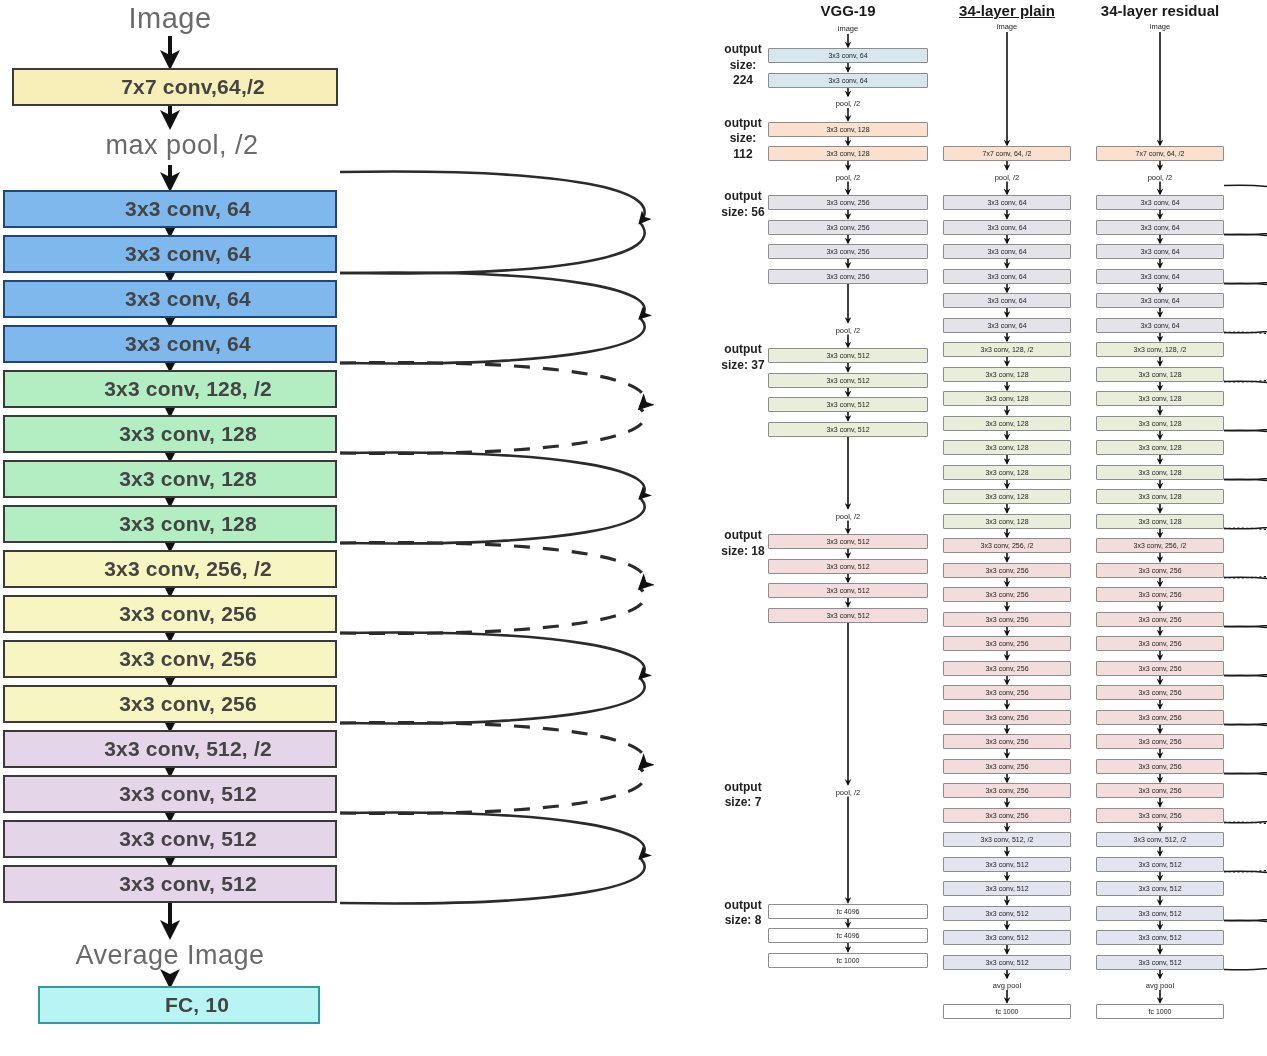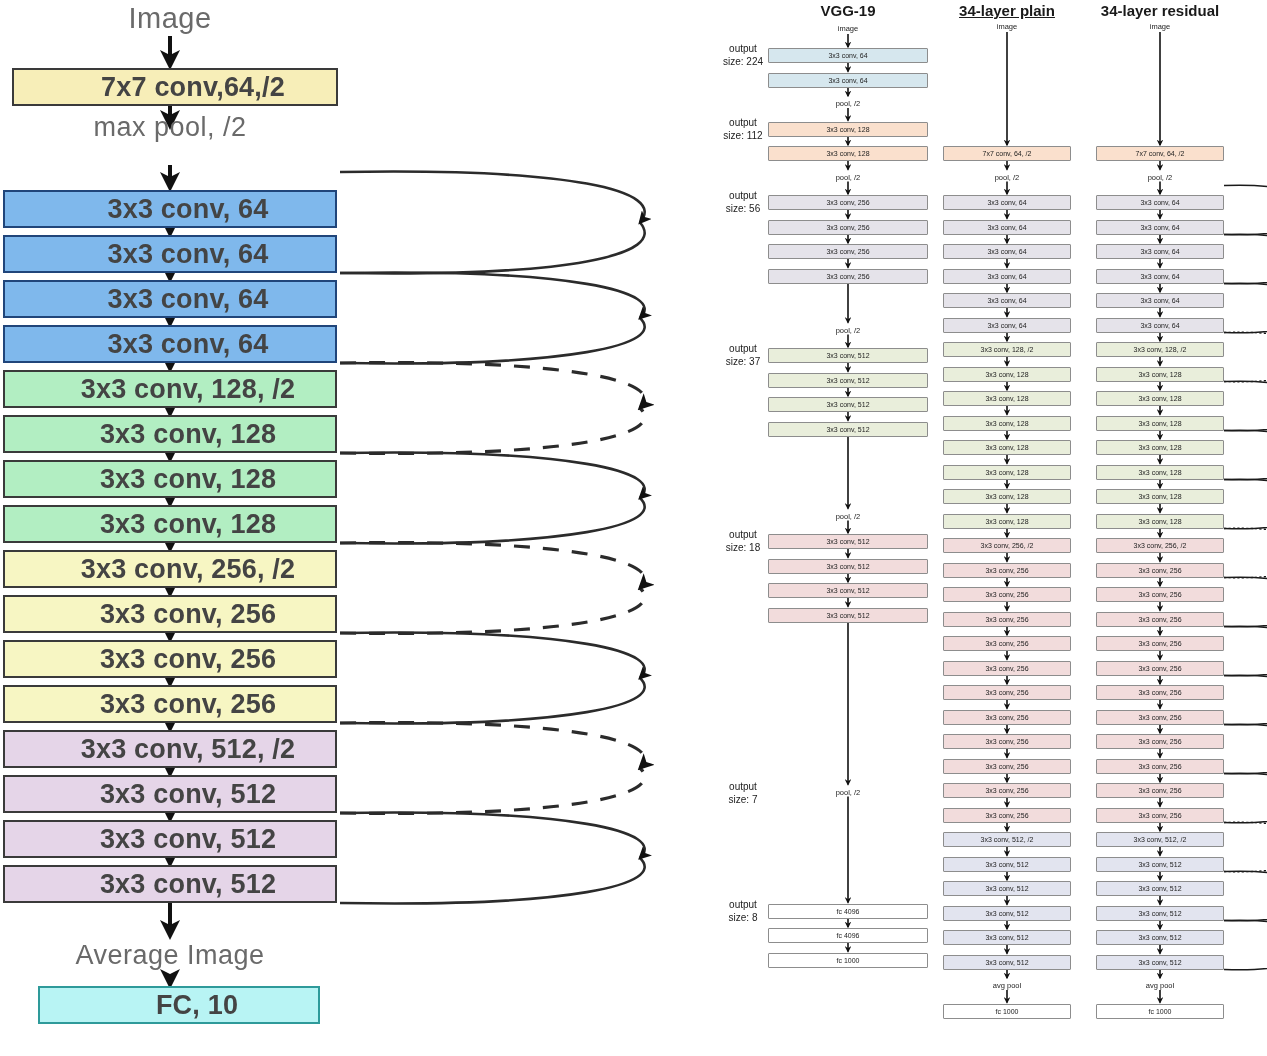--- a/index.html
+++ b/index.html
@@ -5,43 +5,43 @@
   html,body{margin:0;padding:0;background:#fff;}
   body{width:1267px;height:1056px;position:relative;overflow:hidden;
        font-family:"Liberation Sans",sans-serif;color:#333;}
 
   
   #left-diagram{position:absolute;left:0;top:0;width:680px;height:1056px;}
 
   .lbox{position:absolute;left:3px;width:334px;height:38px;
         border:2px solid #3a3a3a;box-sizing:border-box;
         display:flex;align-items:center;justify-content:center;
-        font-size:27px;font-weight:bold;color:#444;letter-spacing:.2px;padding-left:36px;}
+        font-size:21px;font-weight:bold;color:#444;letter-spacing:.2px;padding-left:36px;}
   .lbox.c64   {background:#7fb8ec;border-color:#20457a;}
   .lbox.c128  {background:#b2eec2;border-color:#3a3a3a;}
   .lbox.c256  {background:#f7f6c3;border-color:#3a3a3a;}
   .lbox.c512  {background:#e5d5e8;border-color:#3a3a3a;}
   .lbox.c7x7  {background:#f7eeb8;border-color:#3a3a3a;left:12px;width:326px;}
   .lbox.cfc   {background:#b8f4f4;border-color:#2e9a9a;left:38px;width:282px;}
 
   .ltext{position:absolute;left:0;width:340px;text-align:center;
          font-size:27px;color:#6a6a6a;letter-spacing:.5px;}
 
   
   #right-panel{position:absolute;left:700px;top:0;width:567px;height:1056px;}
   .col-title{position:absolute;font-size:15px;font-weight:bold;color:#1a1a1a;
              text-align:center;white-space:nowrap;}
   .rbox{position:absolute;height:15px;box-sizing:border-box;
         border:1px solid #8d8d8d;background:#fff;border-radius:1px;
         display:flex;align-items:center;justify-content:center;
         font-size:7px;color:#222;white-space:nowrap;overflow:hidden;}
   .rlabel{position:absolute;font-size:7.5px;color:#222;text-align:center;
           white-space:nowrap;line-height:1.25;}
-  .osize{position:absolute;font-size:10px;color:#222;text-align:center;
-         line-height:1.3;width:46px;font-weight:normal;}
+  .osize{position:absolute;font-size:12px;color:#222;text-align:center;
+         line-height:1.3;width:46px;font-weight:bold;}
 
   svg.overlay{position:absolute;left:0;top:0;pointer-events:none;}
 </style>
 </head>
 <body>
 
 <div id="left-diagram">
   <svg class="overlay" id="left-svg" width="680" height="1056">
     <defs>
       <marker id="ar-l" viewBox="0 0 10 10" refX="8" refY="5" markerWidth="5" markerHeight="5" orient="auto-start-reverse">
@@ -81,21 +81,21 @@
       <path fill="none" stroke="#2b2b2b" stroke-width="2.6" d="M 340 723 C 570 727, 668 705, 640 678"></path>
       <path fill="none" stroke="#2b2b2b" stroke-width="2.6" d="M 340 633 C 570 629, 668 651, 640 678" marker-end="url(#ar-l)"></path>
       <path fill="none" stroke="#2b2b2b" stroke-width="3.2" stroke-dasharray="16,13" d="M 340 813 C 570 817, 668 795, 640 768"></path>
       <path fill="none" stroke="#2b2b2b" stroke-width="3.2" stroke-dasharray="16,13" d="M 340 723 C 570 719, 668 741, 640 768" marker-end="url(#ar-l)"></path>
       <path fill="none" stroke="#2b2b2b" stroke-width="2.6" d="M 340 903 C 570 907, 668 885, 640 858"></path>
       <path fill="none" stroke="#2b2b2b" stroke-width="2.6" d="M 340 813 C 570 809, 668 831, 640 858" marker-end="url(#ar-l)"></path>
     </svg>
   <div id="left-nodes">
       <div class="ltext" style="top: 2px; font-size: 29px;">Image</div>
       <div class="lbox c7x7" style="top: 68px;">7x7 conv,64,/2</div>
-      <div class="ltext" style="top: 112px;">max pool, /2</div>
+      <div class="ltext" style="top: 130px; margin-left: 12px;">max pool, /2</div>
       <div class="lbox c64" style="top: 190px;">3x3 conv, 64</div>
       <div class="lbox c64" style="top: 235px;">3x3 conv, 64</div>
       <div class="lbox c64" style="top: 280px;">3x3 conv, 64</div>
       <div class="lbox c64" style="top: 325px;">3x3 conv, 64</div>
       <div class="lbox c128" style="top: 370px;">3x3 conv, 128, /2</div>
       <div class="lbox c128" style="top: 415px;">3x3 conv, 128</div>
       <div class="lbox c128" style="top: 460px;">3x3 conv, 128</div>
       <div class="lbox c128" style="top: 505px;">3x3 conv, 128</div>
       <div class="lbox c256" style="top: 550px;">3x3 conv, 256, /2</div>
       <div class="lbox c256" style="top: 595px;">3x3 conv, 256</div>

